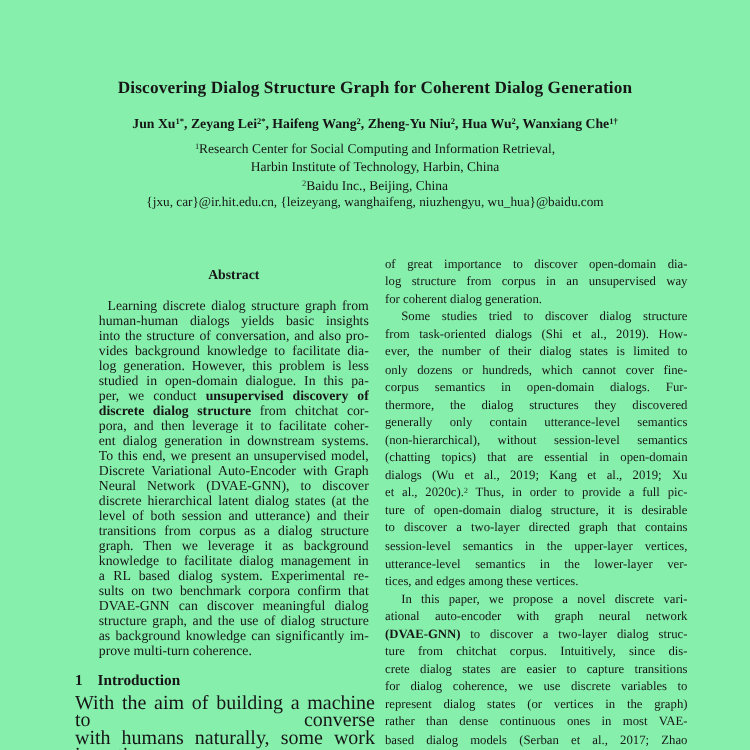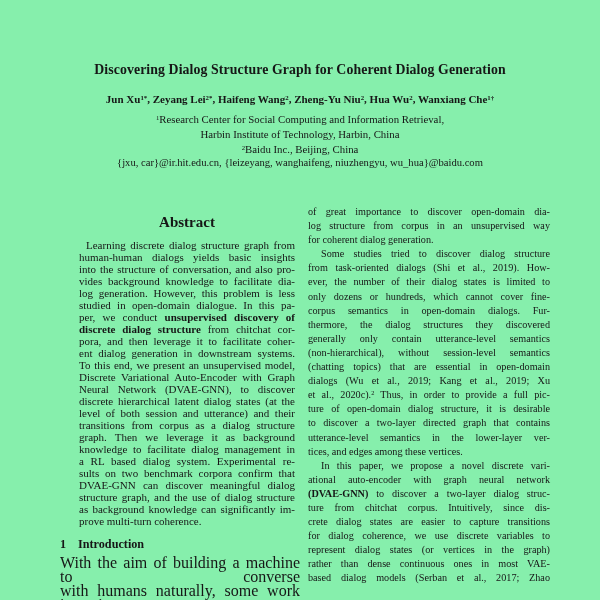--- a/index.html
+++ b/index.html
@@ -21,21 +21,21 @@
     position:absolute;top:112px;left:0;width:600px;
     font-size:10.8px;line-height:15px;
   }
   .emails{
     position:absolute;top:157px;left:0;width:600px;
     font-size:10.6px;
   }
   sup{font-size:62%;line-height:0;vertical-align:baseline;position:relative;top:-0.45em;}
   .abstract-head{
     position:absolute;top:214px;left:79px;width:216px;
-    font-size:15px;font-weight:bold;text-align:center;
+    font-size:11px;font-weight:bold;text-align:center;
   }
   .abstract-body{
     position:absolute;top:239px;left:79px;width:216px;
     font-size:11px;line-height:12px;
   }
   .intro-head{
     position:absolute;top:537px;left:60px;width:240px;
     font-size:12.2px;font-weight:bold;
   }
   .intro-head .sec-num{display:inline-block;min-width:18px;}
@@ -118,20 +118,21 @@
       <div class="line">only dozens or hundreds, which cannot cover fine-</div>
       <div class="line">corpus semantics in open-domain dialogs. Fur-</div>
       <div class="line">thermore, the dialog structures they discovered</div>
       <div class="line">generally only contain utterance-level semantics</div>
       <div class="line">(non-hierarchical), without session-level semantics</div>
       <div class="line">(chatting topics) that are essential in open-domain</div>
       <div class="line">dialogs (Wu et al., 2019; Kang et al., 2019; Xu</div>
       <div class="line">et al., 2020c).<sup>2</sup> Thus, in order to provide a full pic-</div>
       <div class="line">ture of open-domain dialog structure, it is desirable</div>
       <div class="line">to discover a two-layer directed graph that contains</div>
+      <div class="line">session-level semantics in the upper-layer vertices,</div>
       <div class="line">utterance-level semantics in the lower-layer ver-</div>
       <div class="line end">tices, and edges among these vertices.</div>
       <div class="line indent">In this paper, we propose a novel discrete vari-</div>
       <div class="line">ational auto-encoder with graph neural network</div>
       <div class="line"><b>(DVAE-GNN)</b> to discover a two-layer dialog struc-</div>
       <div class="line">ture from chitchat corpus. Intuitively, since dis-</div>
       <div class="line">crete dialog states are easier to capture transitions</div>
       <div class="line">for dialog coherence, we use discrete variables to</div>
       <div class="line">represent dialog states (or vertices in the graph)</div>
       <div class="line">rather than dense continuous ones in most VAE-</div>

